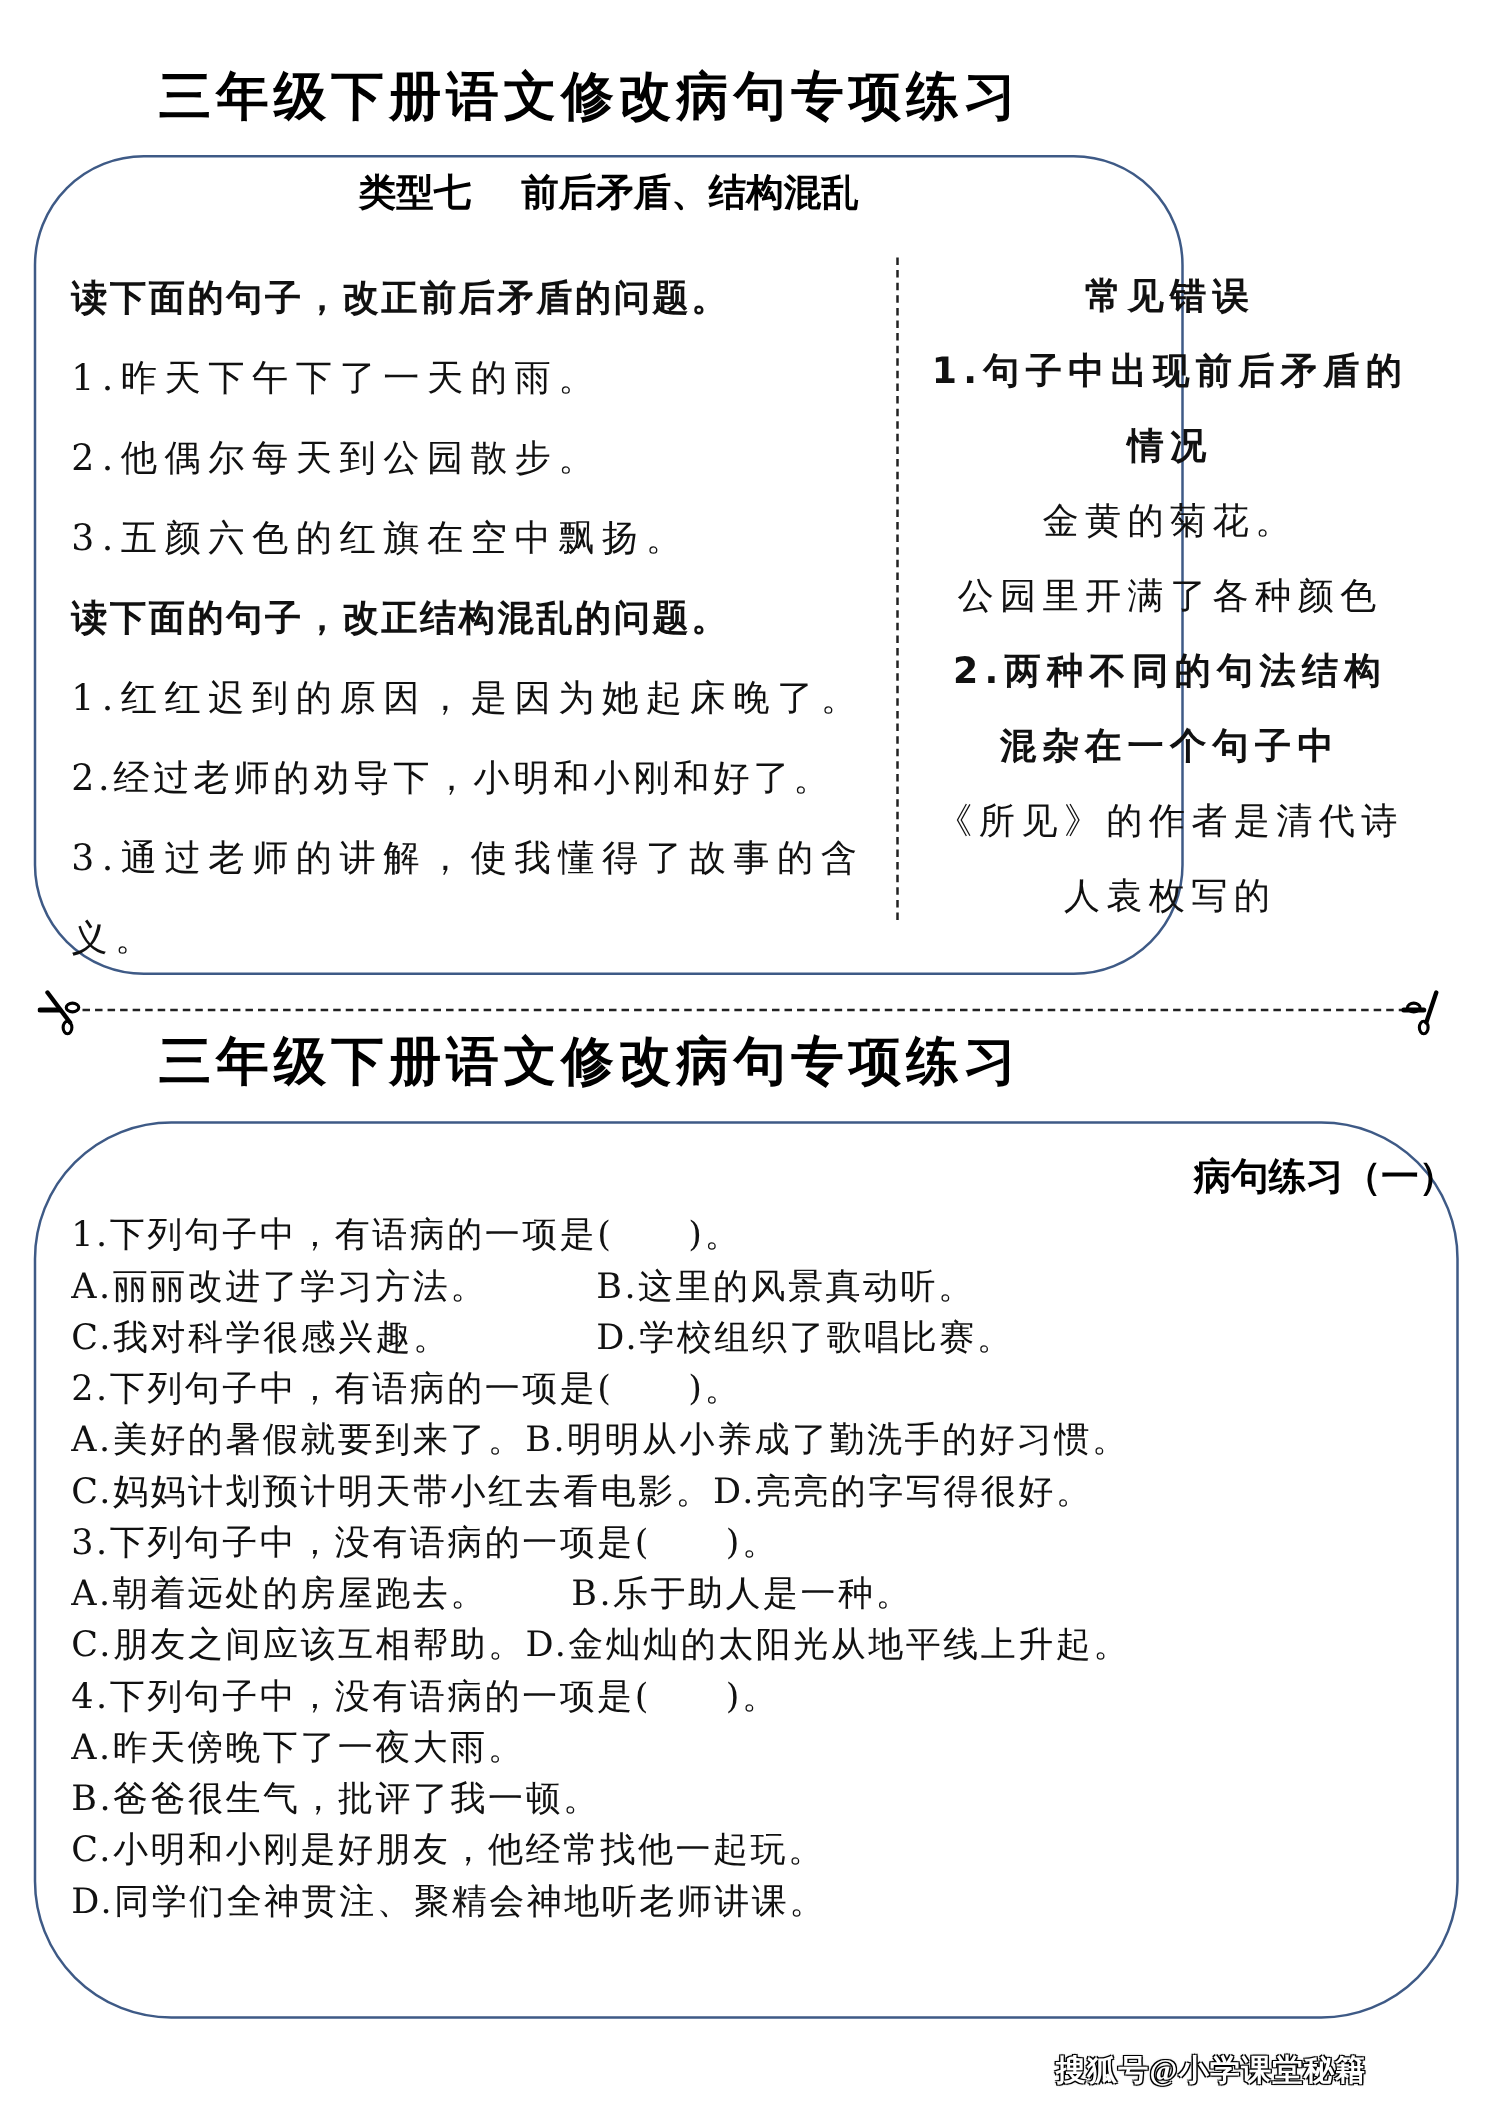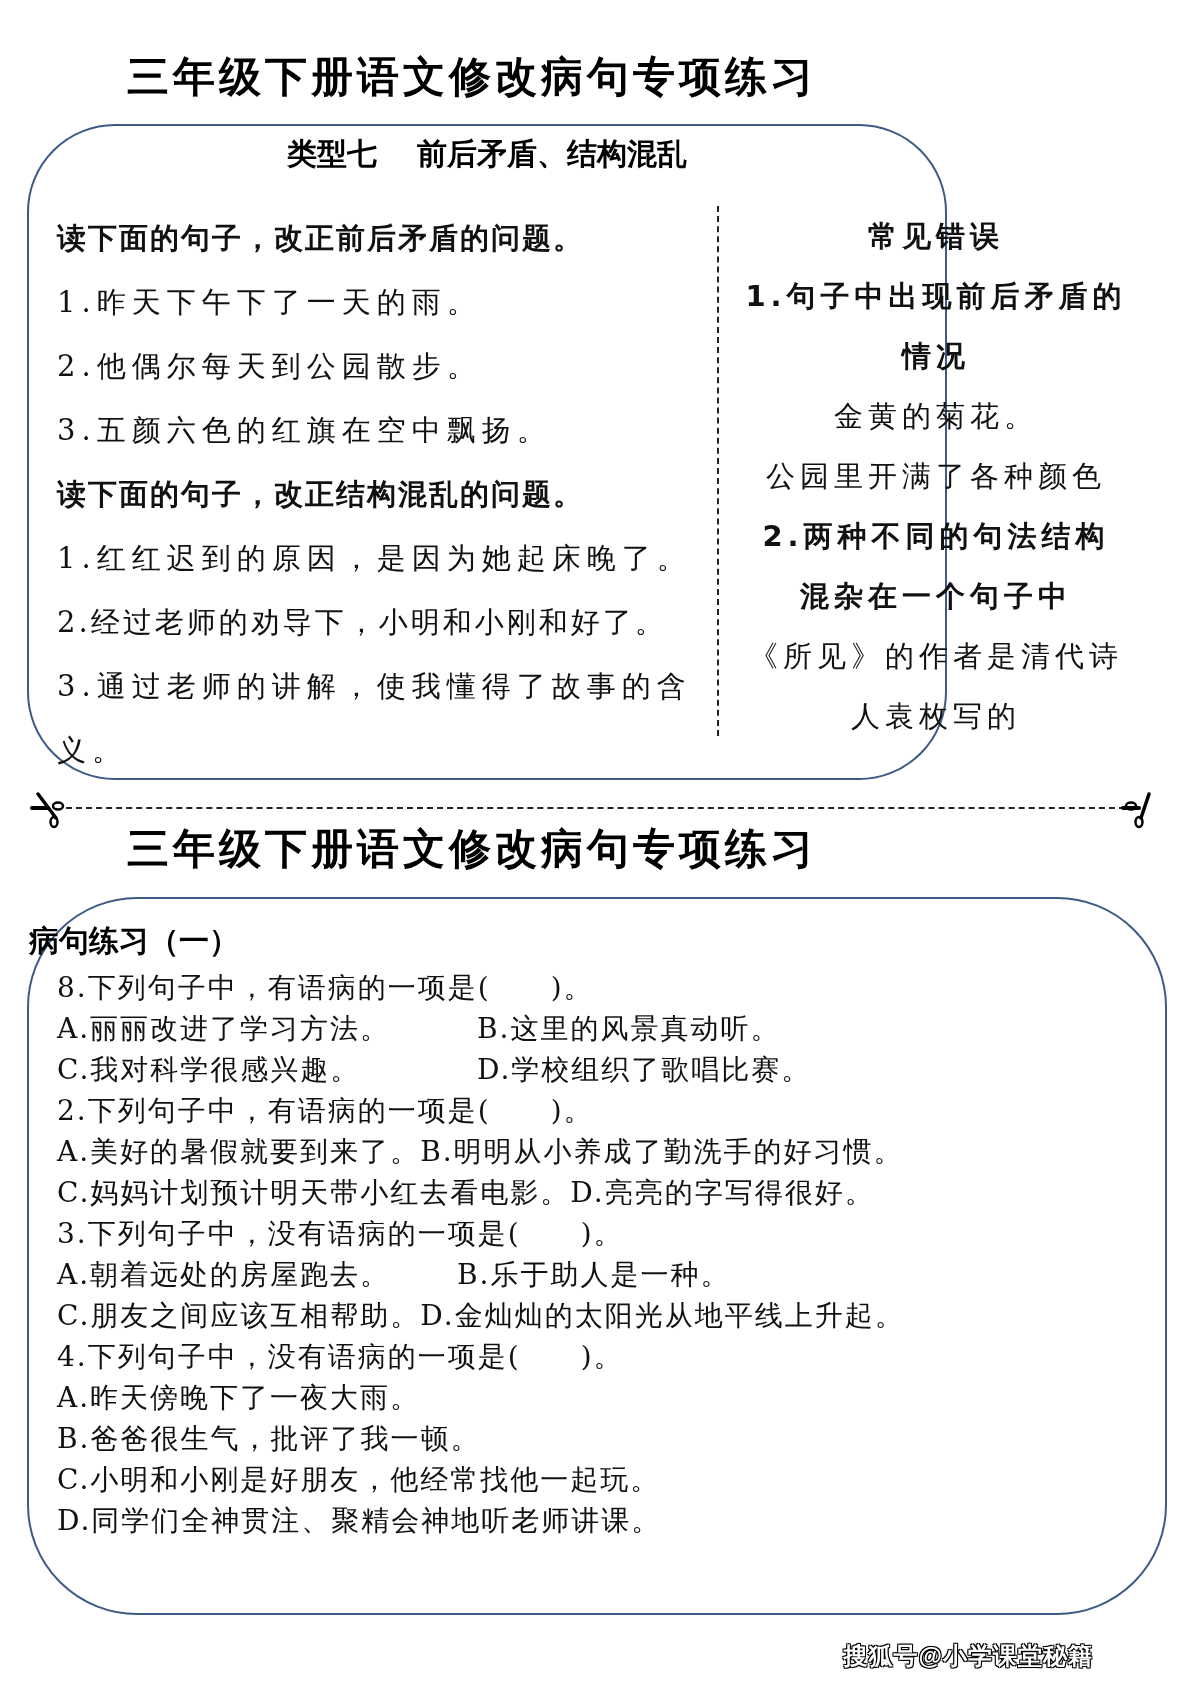--- a/index.html
+++ b/index.html
@@ -31,30 +31,30 @@
   }
   .line { font-size: 29px; line-height: 64px; white-space: nowrap; letter-spacing: 3px; }
   .line.b { font-family: "DejaVu Sans", sans-serif; font-weight: bold; letter-spacing: 2px; }
   .line.wide { letter-spacing: 6px; }
   .rline { font-size: 29px; line-height: 60px; white-space: nowrap; letter-spacing: 5px; }
   .rline.b { font-family: "DejaVu Sans", sans-serif; font-weight: bold; }
   .cut-row { position: absolute; left: 30px; top: 790px; width: 1131px; height: 40px; }
   .cut-line { position: absolute; left: 36px; right: 36px; top: 17px; border-top: 2px dashed #222; }
   .scissors { position: absolute; top: 0; width: 40px; height: 40px; }
   .q-sub {
-    position: absolute; left: 0; width: 100%; top: 22px; text-align: left;
+    position: absolute; left: 0; width: 100%; top: 22px; text-align: right;
     font-family: "DejaVu Sans", sans-serif; font-weight: bold; font-size: 30px; color: #000;
   }
   .q-list { position: absolute; left: 28px; top: 68px; width: 1100px; }
   .q-line { font-size: 28px; line-height: 41px; white-space: nowrap; letter-spacing: 2px; }
   .q-line .opt { display: inline-block; }
   .q-line .opt-a { width: 420px; }
   .watermark {
     position: absolute; right: 98px; top: 1640px;
-    font-family: Liberation Sans, sans-serif; font-weight: bold; font-size: 24px;
+    font-family: Liberation Serif, serif; font-weight: bold; font-size: 24px;
     color: #fff; text-shadow: 0 0 2px #000, 1px 1px 0 #000, -1px -1px 0 #000, 1px -1px 0 #000, -1px 1px 0 #000;
     letter-spacing: 1px;
     text-align: right;
   }
 </style>
 </head>
 <body>
 
 <div class="main-title" style="top:56px;">三年级下册语文修改病句专项练习</div>
 
@@ -104,21 +104,21 @@
     <ellipse cx="10" cy="16" rx="5" ry="3.5" fill="none" stroke="#000" stroke-width="2.5"></ellipse>
     <ellipse cx="18" cy="32" rx="3.5" ry="5" fill="none" stroke="#000" stroke-width="2.5"></ellipse>
   </svg>
 </div>
 
 <div class="main-title" style="top:828px;">三年级下册语文修改病句专项练习</div>
 
 <div class="box box2">
   <div class="q-sub">病句练习（一）</div>
   <div class="q-list">
-    <div class="q-line">8.下列句子中，有语病的一项是(　　)。</div>
+    <div class="q-line">1.下列句子中，有语病的一项是(　　)。</div>
     <div class="q-line"><span class="opt opt-a">A.丽丽改进了学习方法。</span><span class="opt">B.这里的风景真动听。</span></div>
     <div class="q-line"><span class="opt opt-a">C.我对科学很感兴趣。</span><span class="opt">D.学校组织了歌唱比赛。</span></div>
 
     <div class="q-line">2.下列句子中，有语病的一项是(　　)。</div>
     <div class="q-line"><span class="opt">A.美好的暑假就要到来了。</span><span class="opt">B.明明从小养成了勤洗手的好习惯。</span></div>
     <div class="q-line"><span class="opt">C.妈妈计划预计明天带小红去看电影。</span><span class="opt">D.亮亮的字写得很好。</span></div>
 
     <div class="q-line">3.下列句子中，没有语病的一项是(　　)。</div>
     <div class="q-line"><span class="opt" style="width:400px;">A.朝着远处的房屋跑去。</span><span class="opt">B.乐于助人是一种。</span></div>
     <div class="q-line"><span class="opt">C.朋友之间应该互相帮助。</span><span class="opt">D.金灿灿的太阳光从地平线上升起。</span></div>

